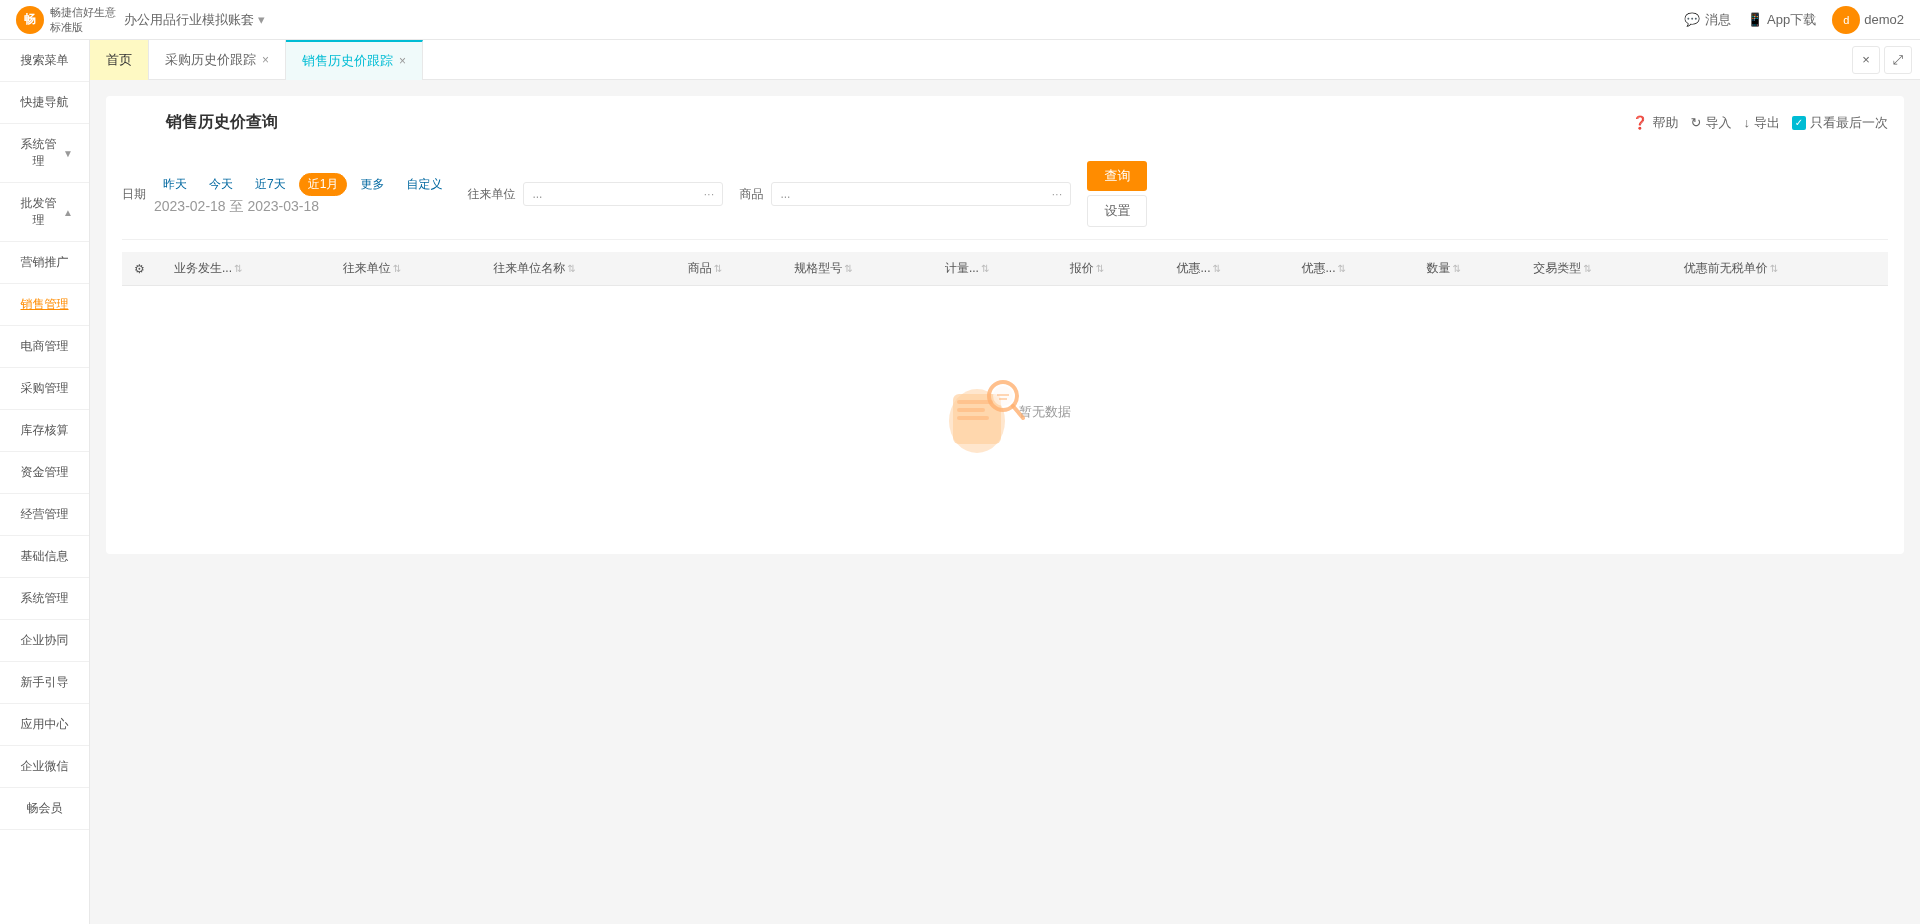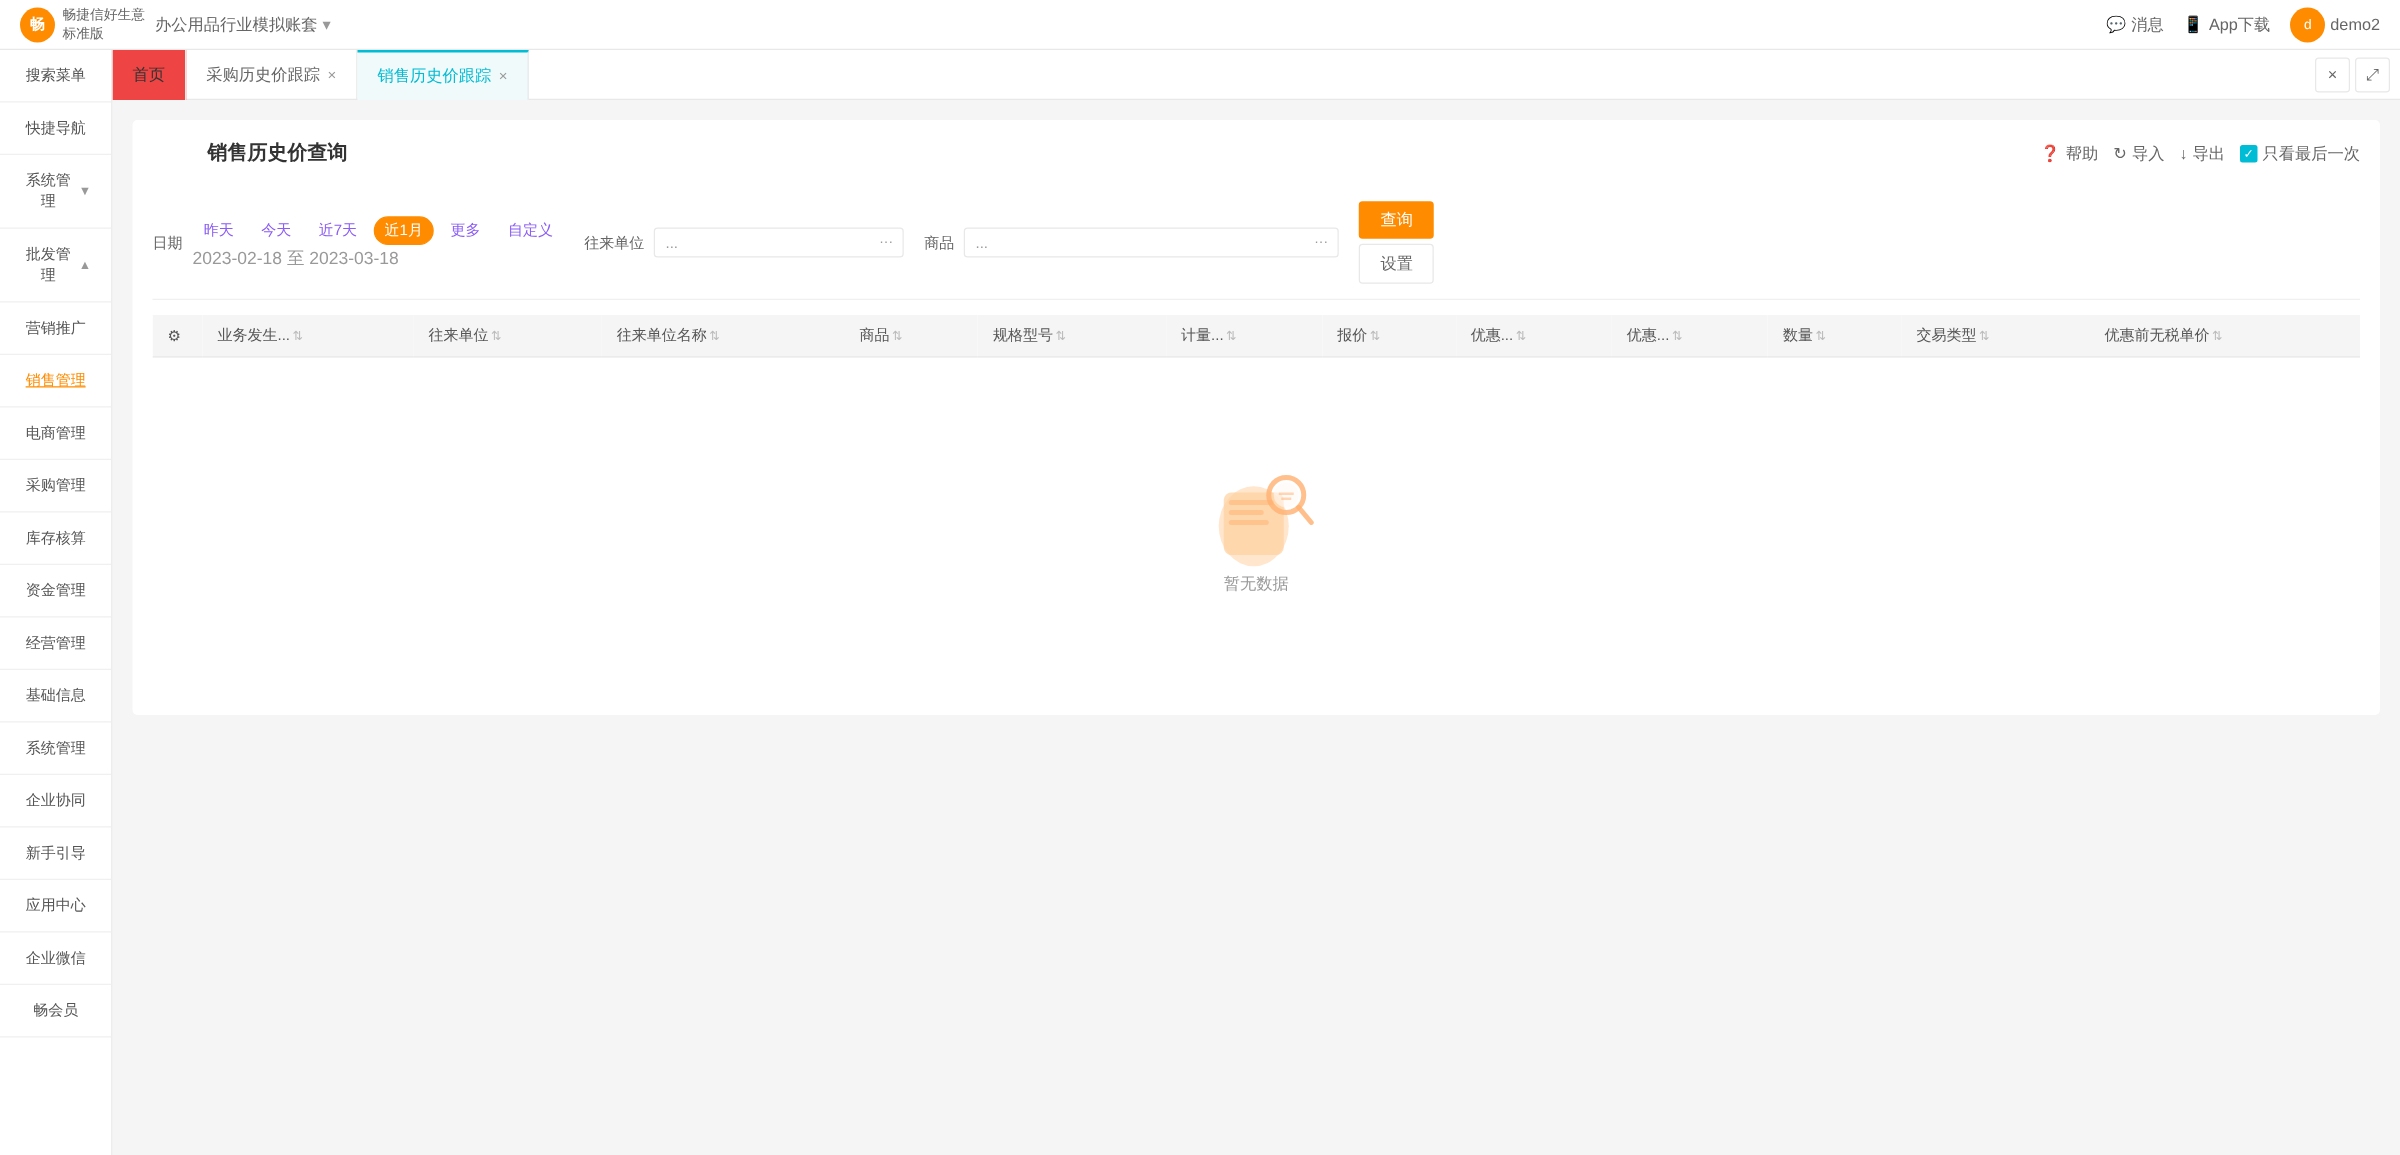--- a/index.html
+++ b/index.html
@@ -36,21 +36,21 @@
     .sidebar-item.active { color: #ff8c00; text-decoration: underline; }
     .sidebar-item.has-arrow { display: flex; align-items: center; justify-content: center; gap: 2px; }
     .sidebar-item .item-icon { font-size: 10px; color: #999; }
 
     
     .content-area { flex: 1; display: flex; flex-direction: column; overflow: hidden; }
 
     
     .tab-bar { height: 40px; background: #fff; display: flex; align-items: center; border-bottom: 1px solid #e8e8e8; position: relative; }
     .tab-item { height: 40px; display: flex; align-items: center; padding: 0 16px; gap: 6px; cursor: pointer; font-size: 13px; color: #666; border-right: 1px solid #e8e8e8; }
-    .tab-item.home { background: #ef4444; color: #333; }
+    .tab-item.home { background: #fef9c3; color: #333; }
     .tab-item.active { background: #f0fafa; color: #00bcd4; border-top: 2px solid #00bcd4; }
     .tab-item .tab-close { color: #999; font-size: 12px; cursor: pointer; }
     .tab-bar-actions { margin-left: auto; display: flex; align-items: center; padding-right: 8px; gap: 4px; }
     .tab-action-btn { width: 28px; height: 28px; display: flex; align-items: center; justify-content: center; cursor: pointer; color: #666; border: 1px solid #e8e8e8; border-radius: 3px; }
 
     
     .page-content { flex: 1; padding: 16px; overflow: auto; background: #f5f5f5; }
     .page-card { background: #fff; border-radius: 4px; padding: 16px; }
 
     
@@ -60,41 +60,41 @@
     .header-action { display: flex; align-items: center; gap: 4px; cursor: pointer; }
     .only-last-checkbox { display: flex; align-items: center; gap: 4px; }
     .checkbox-checked { width: 14px; height: 14px; background: #00bcd4; border-radius: 2px; display: flex; align-items: center; justify-content: center; }
     .checkbox-checked::after { content: '✓'; color: white; font-size: 10px; }
 
     
     .filter-area { display: flex; align-items: center; gap: 16px; padding: 12px 0; border-bottom: 1px solid #f0f0f0; margin-bottom: 12px; flex-wrap: wrap; }
     .filter-item { display: flex; align-items: center; gap: 8px; }
     .filter-label { color: #666; font-size: 12px; white-space: nowrap; }
     .date-shortcuts-row { display: flex; align-items: center; gap: 4px; }
-    .date-btn { padding: 2px 8px; border: 1px solid transparent; border-radius: 3px; cursor: pointer; font-size: 12px; color: #8b5cf6; background: transparent; }
+    .date-btn { padding: 2px 8px; border: 1px solid transparent; border-radius: 3px; cursor: pointer; font-size: 12px; color: #0369a1; background: transparent; }
     .date-btn.active { background: #ff8c00; color: white; border-color: #ff8c00; border-radius: 12px; }
     .date-range { font-size: 14px; color: #999; margin-top: 2px; }
     .filter-input { display: flex; align-items: center; border: 1px solid #e8e8e8; border-radius: 3px; padding: 4px 8px; min-width: 200px; background: #fff; gap: 4px; }
     .filter-input-text { color: #999; font-size: 12px; flex: 1; }
     .filter-more { color: #999; font-size: 11px; cursor: pointer; }
     .query-btn { padding: 6px 12px; background: #ff8c00; color: white; border: none; border-radius: 3px; cursor: pointer; font-size: 13px; }
     .settings-btn { padding: 6px 16px; background: #fff; color: #666; border: 1px solid #e8e8e8; border-radius: 3px; cursor: pointer; font-size: 13px; }
     .filter-buttons { display: flex; flex-direction: column; gap: 4px; }
 
     
     .table-container { overflow: auto; }
     table { width: 100%; border-collapse: collapse; font-size: 12px; }
     thead tr { background: #f5f5f5; }
     th { padding: 8px 12px; text-align: left; color: #555; font-weight: normal; border-bottom: 1px solid #e8e8e8; white-space: nowrap; cursor: pointer; }
     .th-sort { display: flex; align-items: center; gap: 2px; }
     .sort-icon { color: #bbb; font-size: 10px; }
     .settings-icon-cell { width: 40px; }
 
     
-    .empty-state { display: flex; flex-direction: column; align-items: center; justify-content: center; padding: 80px 0; }
+    .empty-state { display: flex; align-items: center; justify-content: center; padding: 80px 0; }
     .empty-illustration { width: 80px; height: 80px; margin-bottom: 12px; position: relative; }
     .empty-text { color: #999; font-size: 13px; }
   </style>
 </head>
 <body>
 
 <div class="top-bar">
   <div class="top-bar-left">
     <div class="logo-area">
       <div class="logo-icon">

